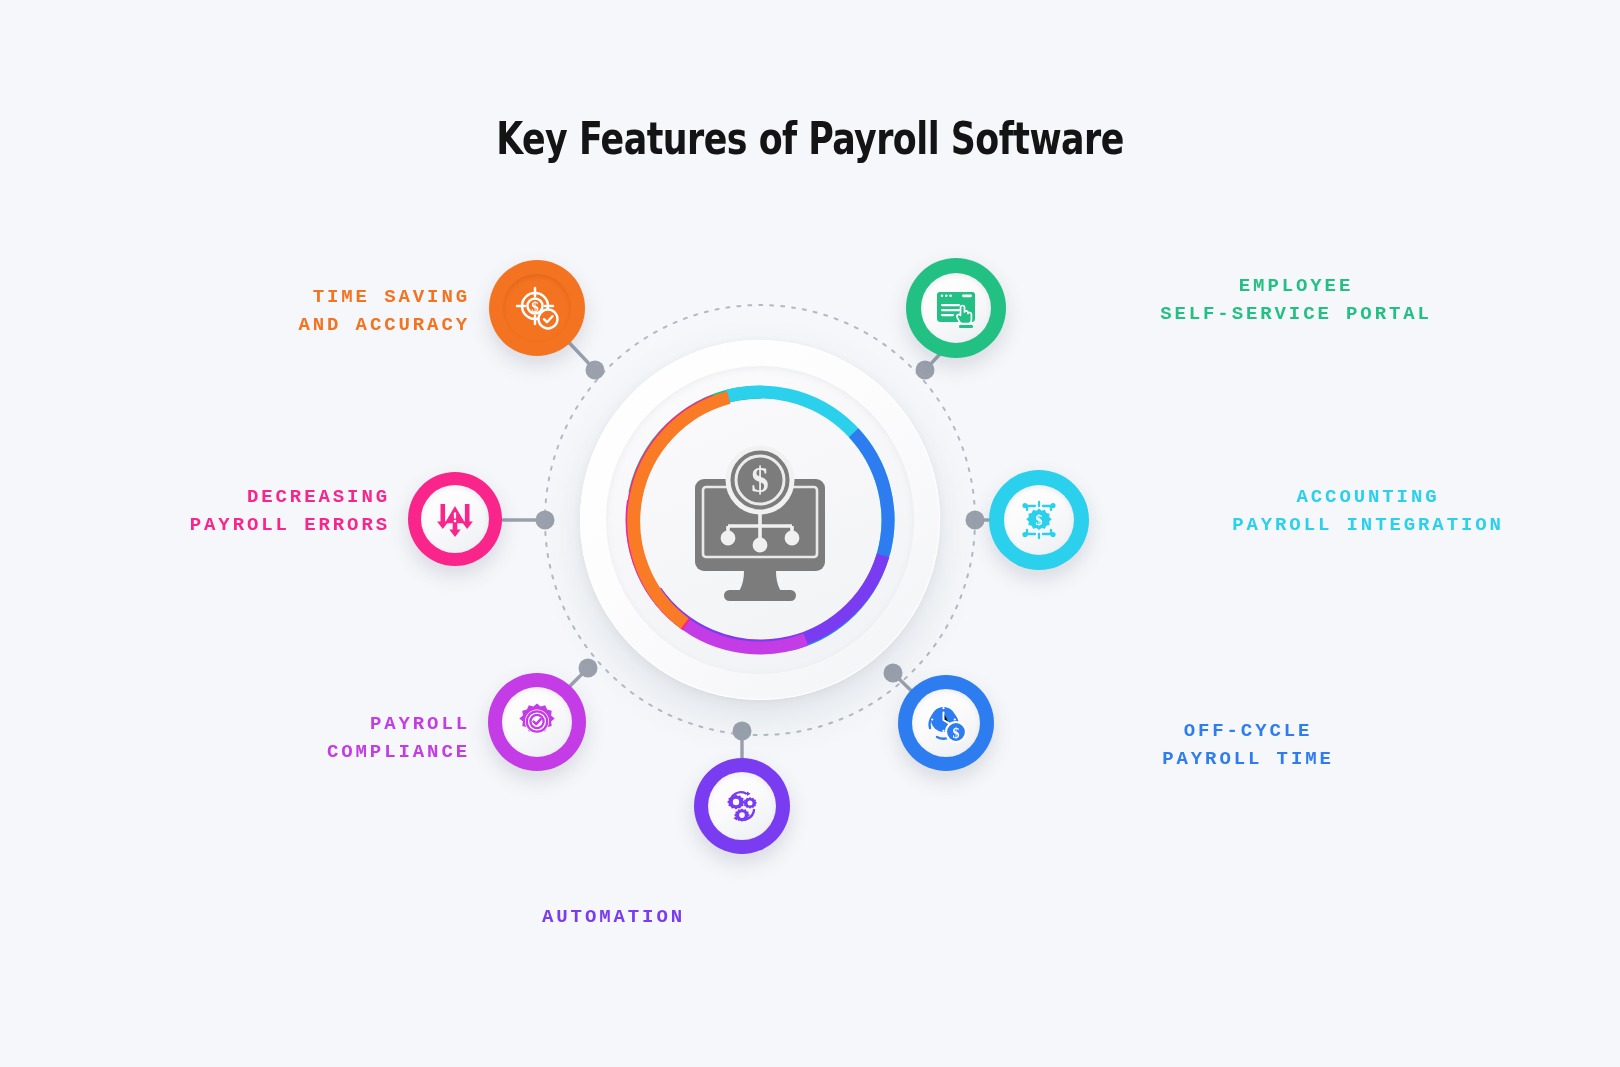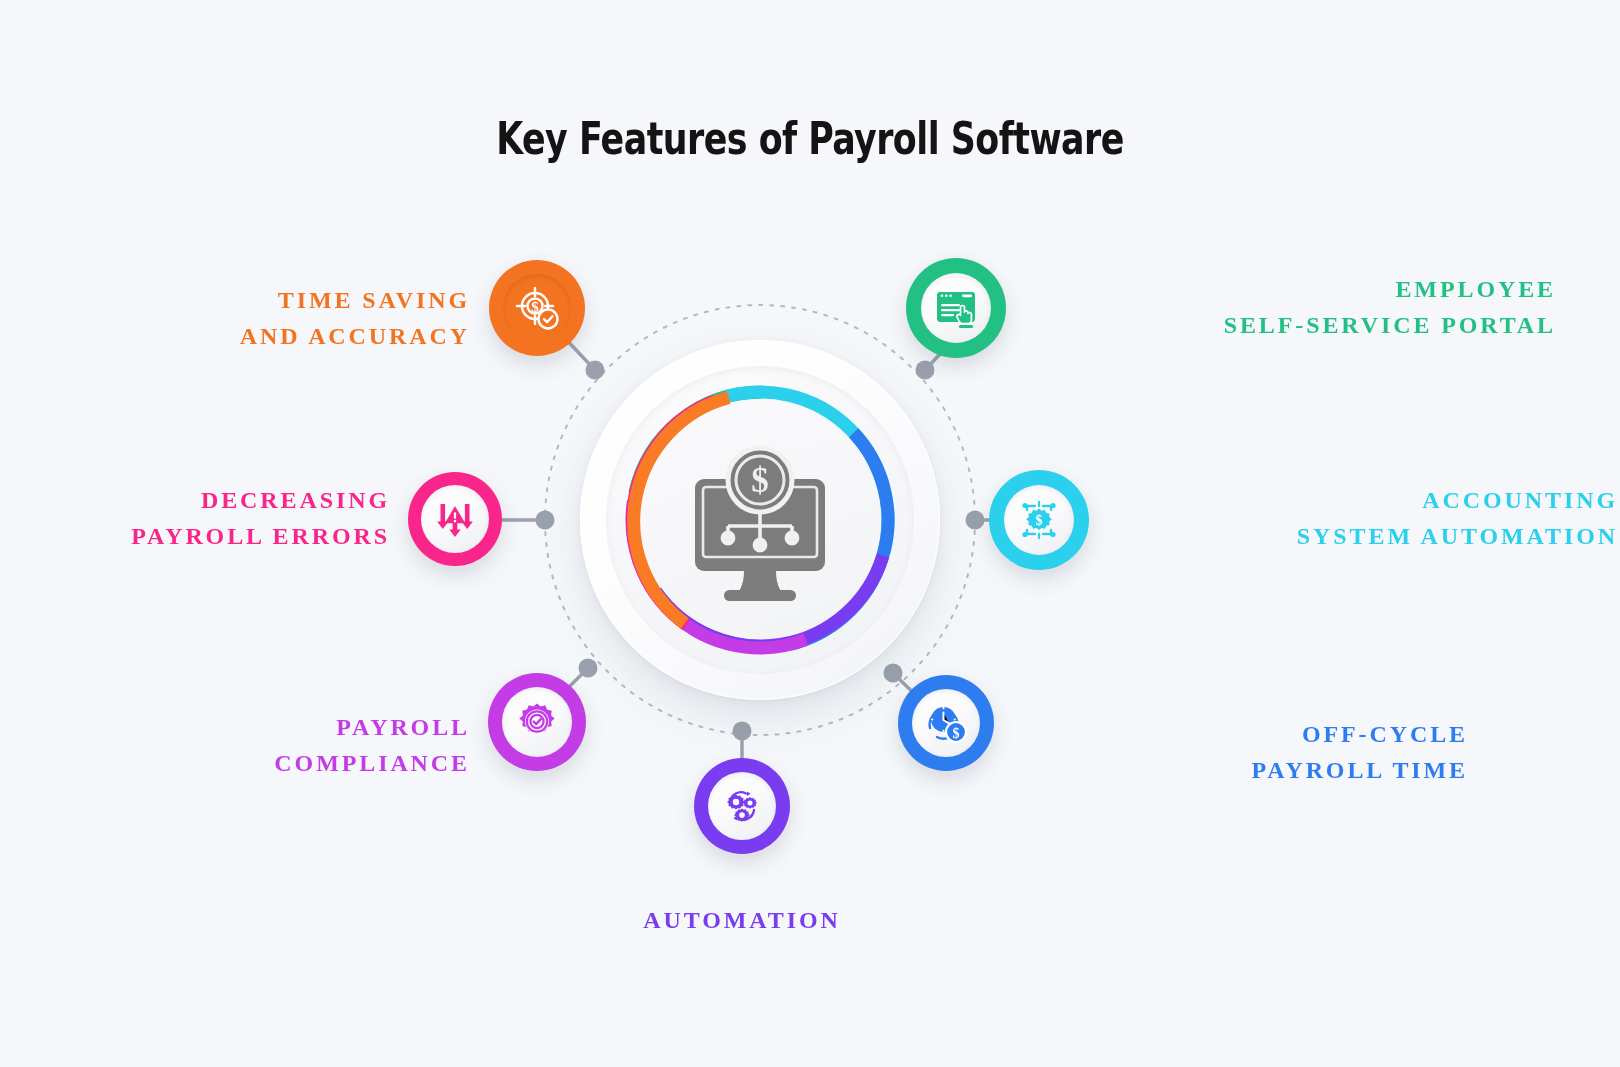--- a/index.html
+++ b/index.html
@@ -82,30 +82,30 @@
     border-radius: 50%;
     background: linear-gradient(150deg, #ffffff 0%, #fbfbfc 45%, #eceef2 100%);
     display: flex; align-items: center; justify-content: center;
     box-shadow: inset 0 2px 5px rgba(120,130,150,0.14);
   }
   .badge-core.filled { box-shadow: inset 0 2px 5px rgba(0,0,0,0.10); }
   .badge-core svg { display: block; }
 
   .node-label {
     position: absolute;
-    font-size: 24px;
+    font-size: 19px;
     font-weight: 700;
     letter-spacing: 2.9px;
     line-height: 1.48;
     white-space: pre-line;
-    font-family: Liberation Serif, serif;
-  }
-  .lbl-right { text-align: right; }
+    font-family: Liberation Mono, monospace;
+  }
+  .lbl-right { text-align: center; }
   .lbl-left  { text-align: right; }
-  .lbl-center{ text-align: center; }
+  .lbl-center{ }
 </style>
 </head>
 <body>
 
 <div id="stage">
 
   <h1 id="page-title">Key Features of Payroll Software</h1>
 
   <svg id="orbit-svg" viewBox="0 0 1620 1067">
 
@@ -247,21 +247,21 @@
 
           <g fill="#2BD0EC">
             <path d="M24 12.5 l2.6 2.2 3.3 -.9 1.4 3.1 3.3 .8 -.4 3.4 2.6 2.2 -2.6 2.2 .4 3.4 -3.3 .8 -1.4 3.1 -3.3 -.9 -2.6 2.2 -2.6 -2.2 -3.3 .9 -1.4 -3.1 -3.3 -.8 .4 -3.4 -2.6 -2.2 2.6 -2.2 -.4 -3.4 3.3 -.8 1.4 -3.1 3.3 .9 z"></path>
           </g>
           <circle cx="24" cy="23.4" r="8.6" fill="#2BD0EC"></circle>
           <text x="24" y="29" text-anchor="middle" font-family="'Liberation Serif', serif" font-size="14" font-weight="700" fill="#ffffff">$</text>
         </svg>
       </div>
     </div>
     <div class="node-label lbl-right" style="left:1118px; top:483px; width:500px; color:#2BD0EC;">ACCOUNTING
-SYSTEM AUTOMATION</div>
+PAYROLL INTEGRATION</div>
   </div>
 
   <div class="node">
     <div class="badge" style="left:898px; top:675px; width:96px; height:96px;">
       <div class="badge-ring" style="background:#2E7DF0;"></div>
       <div class="badge-core" style="left:14px; top:14px; width:68px; height:68px;">
         <svg width="46" height="46" viewBox="0 0 46 46">
           <path d="M7 28 A14 14 0 1 1 14 37" fill="none" stroke="#2E7DF0" stroke-width="2.4" stroke-linecap="round"></path>
           <circle cx="20.5" cy="19.5" r="12.5" fill="#2E7DF0"></circle>
           <g stroke="#ffffff" stroke-width="2" stroke-linecap="round">

